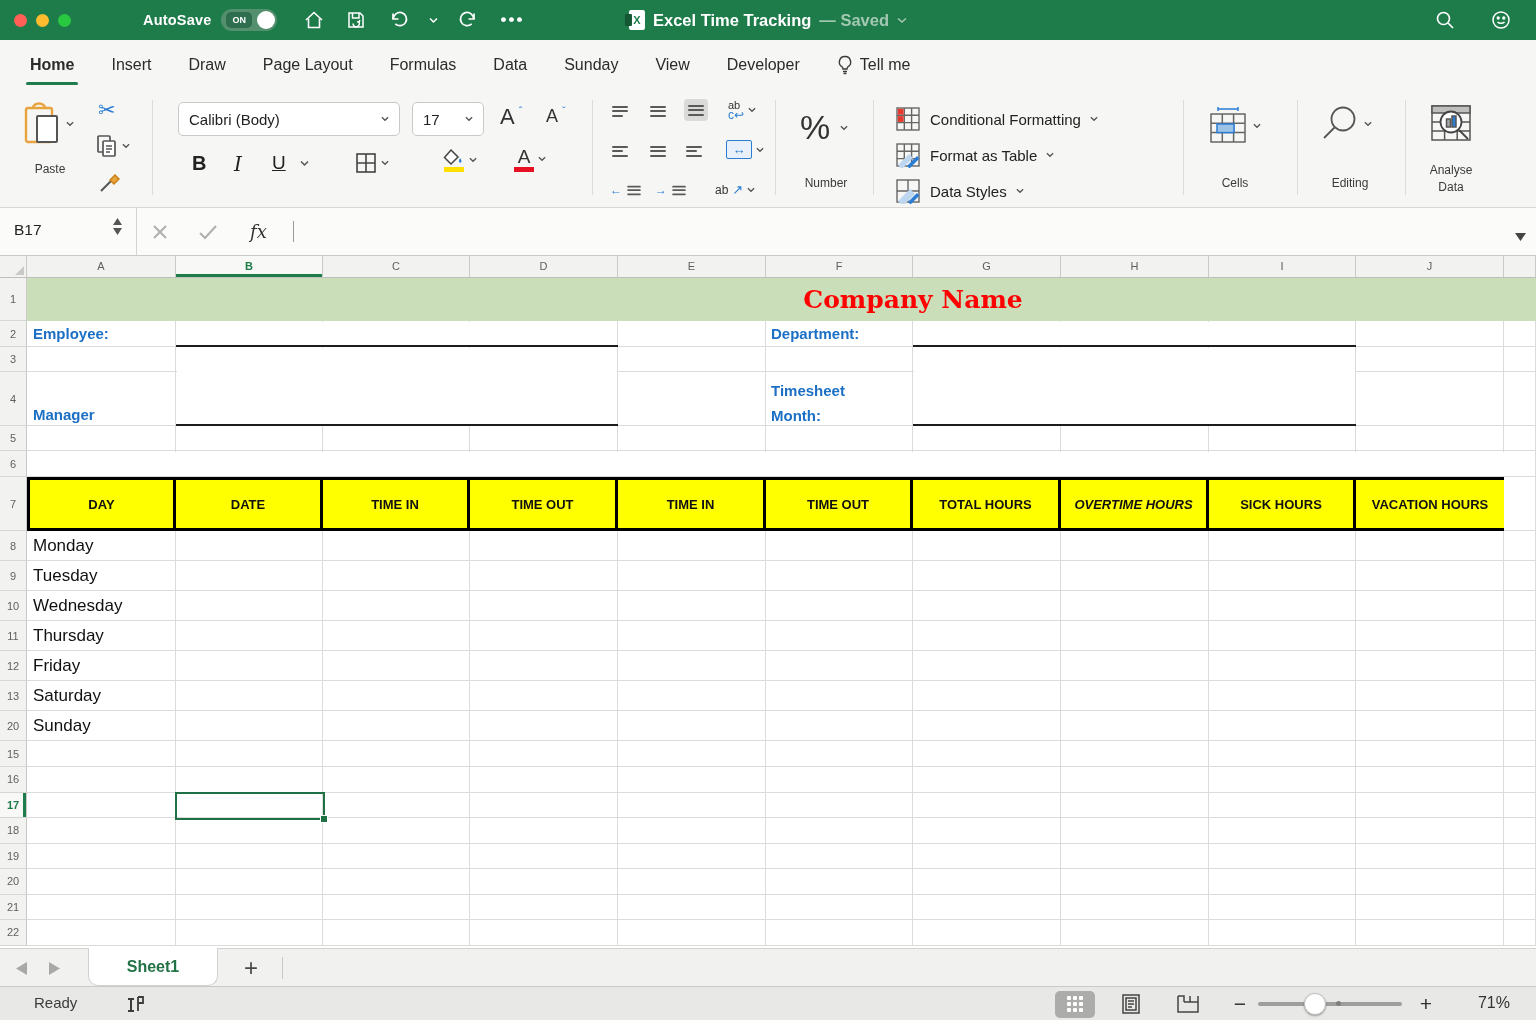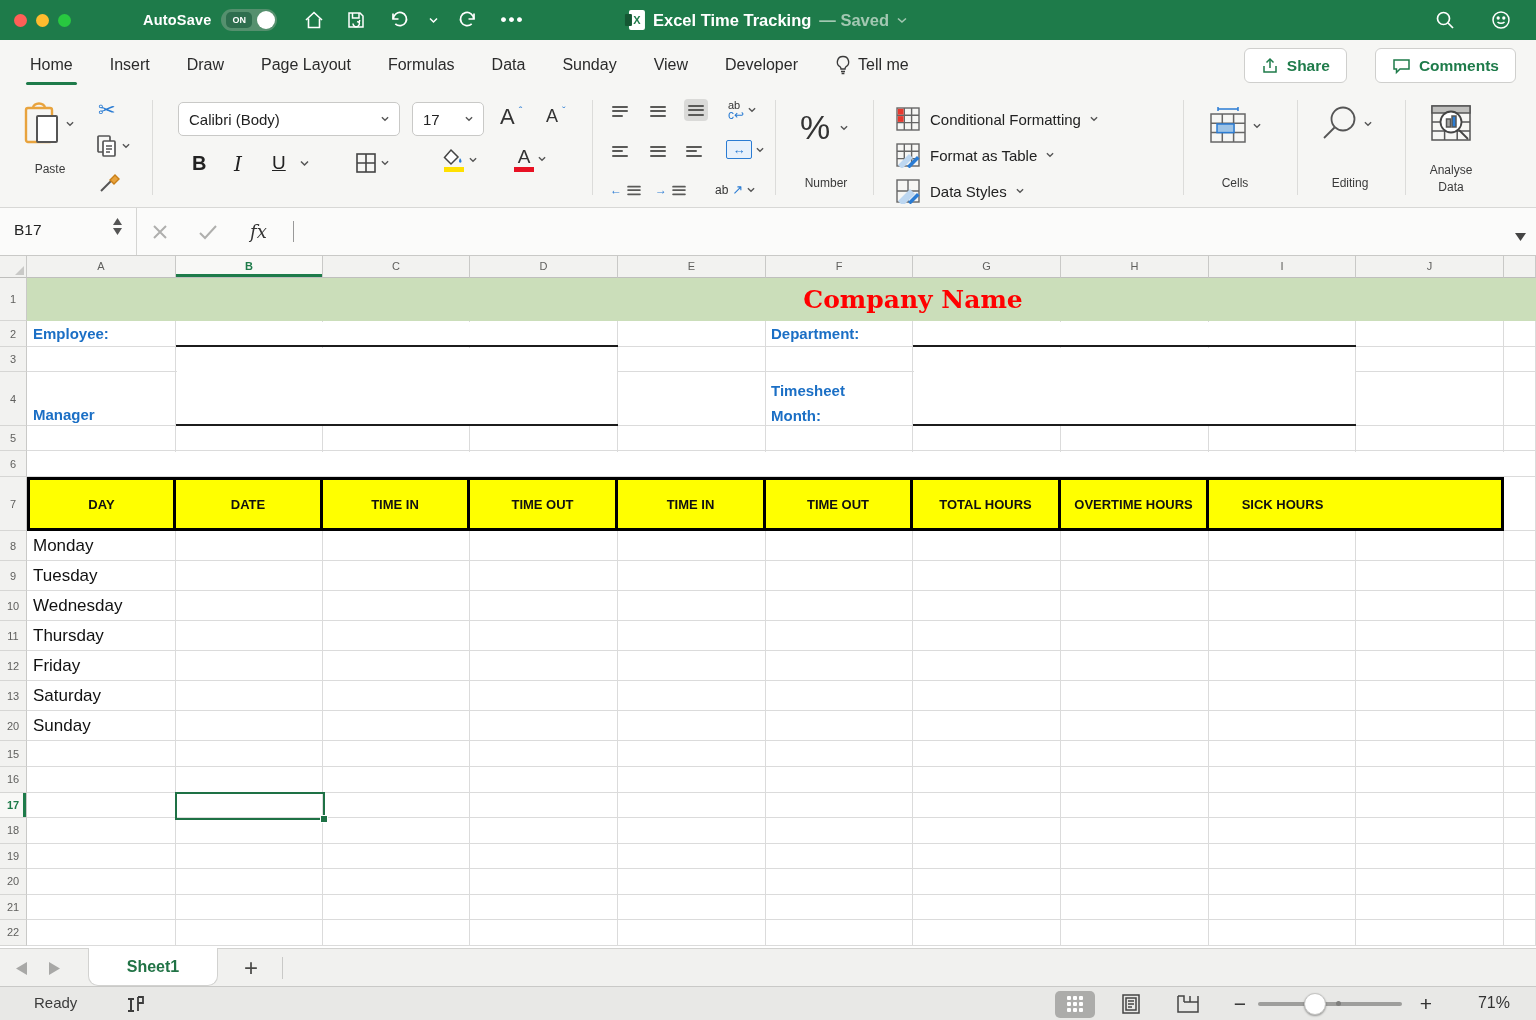--- a/index.html
+++ b/index.html
@@ -23,21 +23,21 @@
   .xlicon { width:16px; height:20px; background:#fff; border-radius:2px; position:relative; display:flex; align-items:center; justify-content:center; color:#1E7B4A; font-weight:700; font-size:11px; }
   .xlicon::before { content:""; position:absolute; left:-4px; top:4px; width:7px; height:12px; background:#145733; border-radius:1px; }
   .tb-title .t-main { color:#fff; font-size:16.5px; font-weight:700; }
   .tb-title .t-status { color:#A3C8B2; font-size:16.5px; font-weight:700; }
   .tb-right { position:absolute; right:0; top:0; height:40px; display:flex; align-items:center; gap:34px; padding-right:24px; }
 
   
   #tabrow { position:absolute; left:0; top:40px; width:1536px; height:50px; background:#F6F6F4; display:flex; align-items:center; }
   #tabs { display:flex; align-items:center; gap:37px; margin-left:30px; height:100%; }
   .tab { font-size:16px; color:#2b2b2b; height:100%; display:flex; align-items:center; position:relative; cursor:default; white-space:nowrap; }
-  .tab.active { font-weight:400; }
+  .tab.active { font-weight:700; }
   .tab.active::after { content:""; position:absolute; left:-4px; right:-4px; bottom:5px; height:3.5px; border-radius:2px; background:#1E7B4A; }
   .tellme { display:flex; align-items:center; gap:7px; margin-left:37px; font-size:16px; color:#2b2b2b; }
   .tabrow-right { position:absolute; right:20px; top:8px; display:flex; gap:28px; }
   .pillbtn { display:flex; align-items:center; gap:8px; background:#fff; border:1px solid #CFCFCD; border-radius:6px; height:35px; padding:0 16px; color:#1E7B4A; font-size:15.5px; font-weight:700; }
 
   
   #ribbon { position:absolute; left:0; top:90px; width:1536px; height:118px; background:#F6F6F4; border-bottom:1px solid #D8D8D6; font-size:13px; color:#3a3a3a; }
   .rdiv { position:absolute; top:10px; bottom:12px; width:1px; background:#DCDCDA; }
   .rlabel { position:absolute; font-size:12px; color:#3a3a3a; text-align:center; }
   .chev { display:inline-block; width:8px; height:8px; color:#555; }
@@ -197,36 +197,20 @@
         <div class="tab">View</div>
         <div class="tab">Developer</div>
       </div>
     <div class="tellme">
       <svg width="16" height="20" viewBox="0 0 16 20" fill="none" stroke="#3a3a3a" stroke-width="1.4">
           <path d="M8 1.5 a5.5 5.5 0 0 1 3 10.2 c-.8.6-1 1.3-1 2.3 h-4 c0-1-.2-1.7-1-2.3 A5.5 5.5 0 0 1 8 1.5 Z"></path>
           <path d="M6 16.5 h4 M6.6 18.5 h2.8"></path>
         </svg>
       <span>Tell me</span>
     </div>
-    <div class="tabrow-right">
-      <div class="pillbtn">
-        <svg width="18" height="18" viewBox="0 0 18 18" fill="none" stroke="#1E7B4A" stroke-width="1.5">
-            <path d="M9 11 V2.5"></path>
-            <path d="M5.5 5.5 L9 2 L12.5 5.5"></path>
-            <path d="M3 9 V15 H15 V9"></path>
-          </svg>
-        <span>Share</span>
-      </div>
-      <div class="pillbtn">
-        <svg width="19" height="18" viewBox="0 0 19 18" fill="none" stroke="#1E7B4A" stroke-width="1.5">
-            <path d="M2 3 H17 V12 H8 L4.5 15.5 V12 H2 Z"></path>
-          </svg>
-        <span>Comments</span>
-      </div>
-    </div>
   </div>
 
   <div id="ribbon">
 
     <div class="icbtn" style="left:22px; top:12px;">
       <svg width="40" height="44" viewBox="0 0 40 44" fill="none">
           <rect x="4" y="6" width="26" height="34" rx="2" stroke="#E8A33D" stroke-width="2.4"></rect>
           <path d="M11 6 a6 4.5 0 0 1 12 0" stroke="#E8A33D" stroke-width="2.4"></path>
           <rect x="15" y="14" width="20" height="26" rx="1" fill="#fff" stroke="#555" stroke-width="2"></rect>
         </svg>
@@ -869,22 +853,23 @@
     <div class="fillline" style="left:913px; top:168px; width:443px;"></div>
 
     <div id="yellowrow">
         <div class="ycell" style="flex: 0 0 146px;">DAY</div>
         <div class="ycell" style="flex: 0 0 147px;">DATE</div>
         <div class="ycell" style="flex: 0 0 147px;">TIME IN</div>
         <div class="ycell" style="flex: 0 0 148px;">TIME OUT</div>
         <div class="ycell" style="flex: 0 0 148px;">TIME IN</div>
         <div class="ycell" style="flex: 0 0 147px;">TIME OUT</div>
         <div class="ycell" style="flex: 0 0 148px;">TOTAL HOURS</div>
-        <div class="ycell" style="flex: 0 0 148px;">OVERTIME HOURS</div>
+        <div class="ycell" style="flex: 0 0 148px; font-style: italic;">OVERTIME HOURS</div>
         <div class="ycell" style="flex: 0 0 147px;">SICK HOURS</div>
+        <div class="ycell" style="flex: 0 0 148px;">VACATION HOURS</div>
       </div>
     <div id="dayscol">
         <div class="dayrow">Monday</div>
         <div class="dayrow">Tuesday</div>
         <div class="dayrow">Wednesday</div>
         <div class="dayrow">Thursday</div>
         <div class="dayrow">Friday</div>
         <div class="dayrow">Saturday</div>
         <div class="dayrow">Sunday</div>
       </div>

